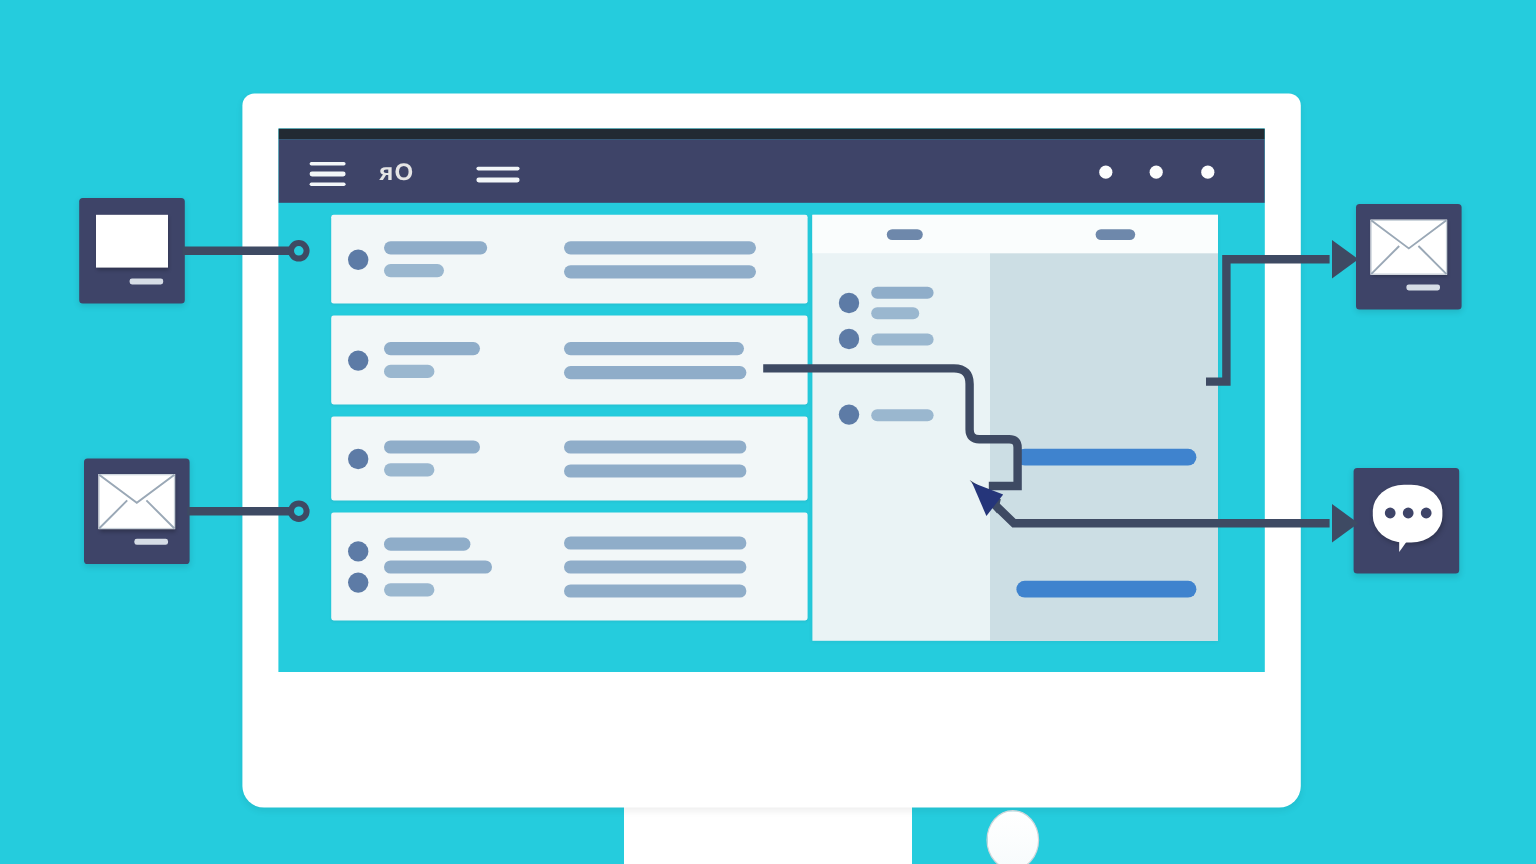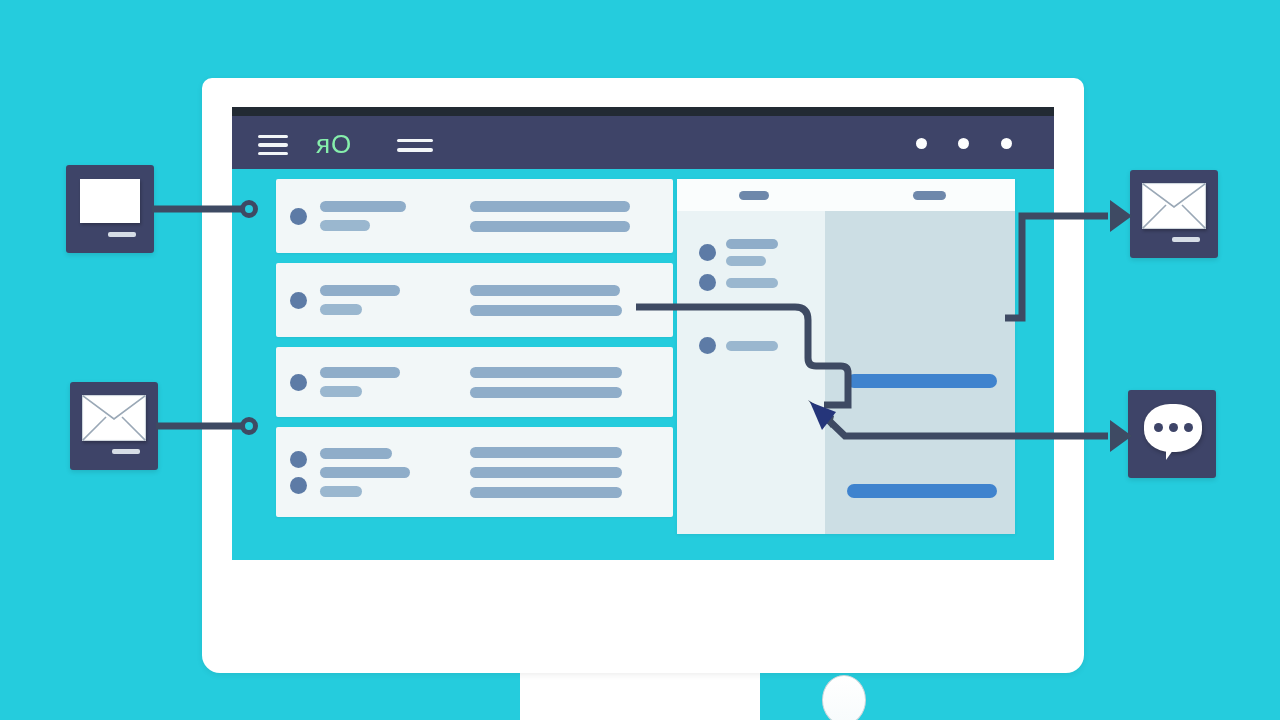--- a/index.html
+++ b/index.html
@@ -34,22 +34,22 @@
   .screen-topstrip{
     position:absolute;left:0;top:0;width:822px;height:9px;background:#222a33;
   }
   .header{
     position:absolute;left:0;top:9px;width:822px;height:53px;
     background:#3e4468;
   }
   .hamburger{position:absolute;left:26px;top:19px;width:30px;height:20px;}
   .hamburger i{display:block;height:3.4px;background:#f2f6f8;border-radius:2px;margin-bottom:5px;}
   .logo{
-    position:absolute;left:84px;top:14px;color:#86efac;
-    font-size:26px;letter-spacing:1px;font-weight:400;line-height:28px;
+    position:absolute;left:84px;top:14px;color:#e5e5e5;
+    font-size:20px;letter-spacing:1px;font-weight:700;line-height:28px;
   }
   .menu2{position:absolute;left:165px;top:23px;width:36px;height:14px;}
   .menu2 i{display:block;height:3.4px;background:#f2f6f8;border-radius:2px;margin-bottom:6px;}
   .dots{position:absolute;right:28px;top:22px;width:110px;height:12px;}
   .dots span{
     position:absolute;top:0;width:11px;height:11px;border-radius:50%;background:#fdfefe;
   }
   .dots span:nth-child(1){left:0;}
   .dots span:nth-child(2){left:42px;}
   .dots span:nth-child(3){left:85px;}

